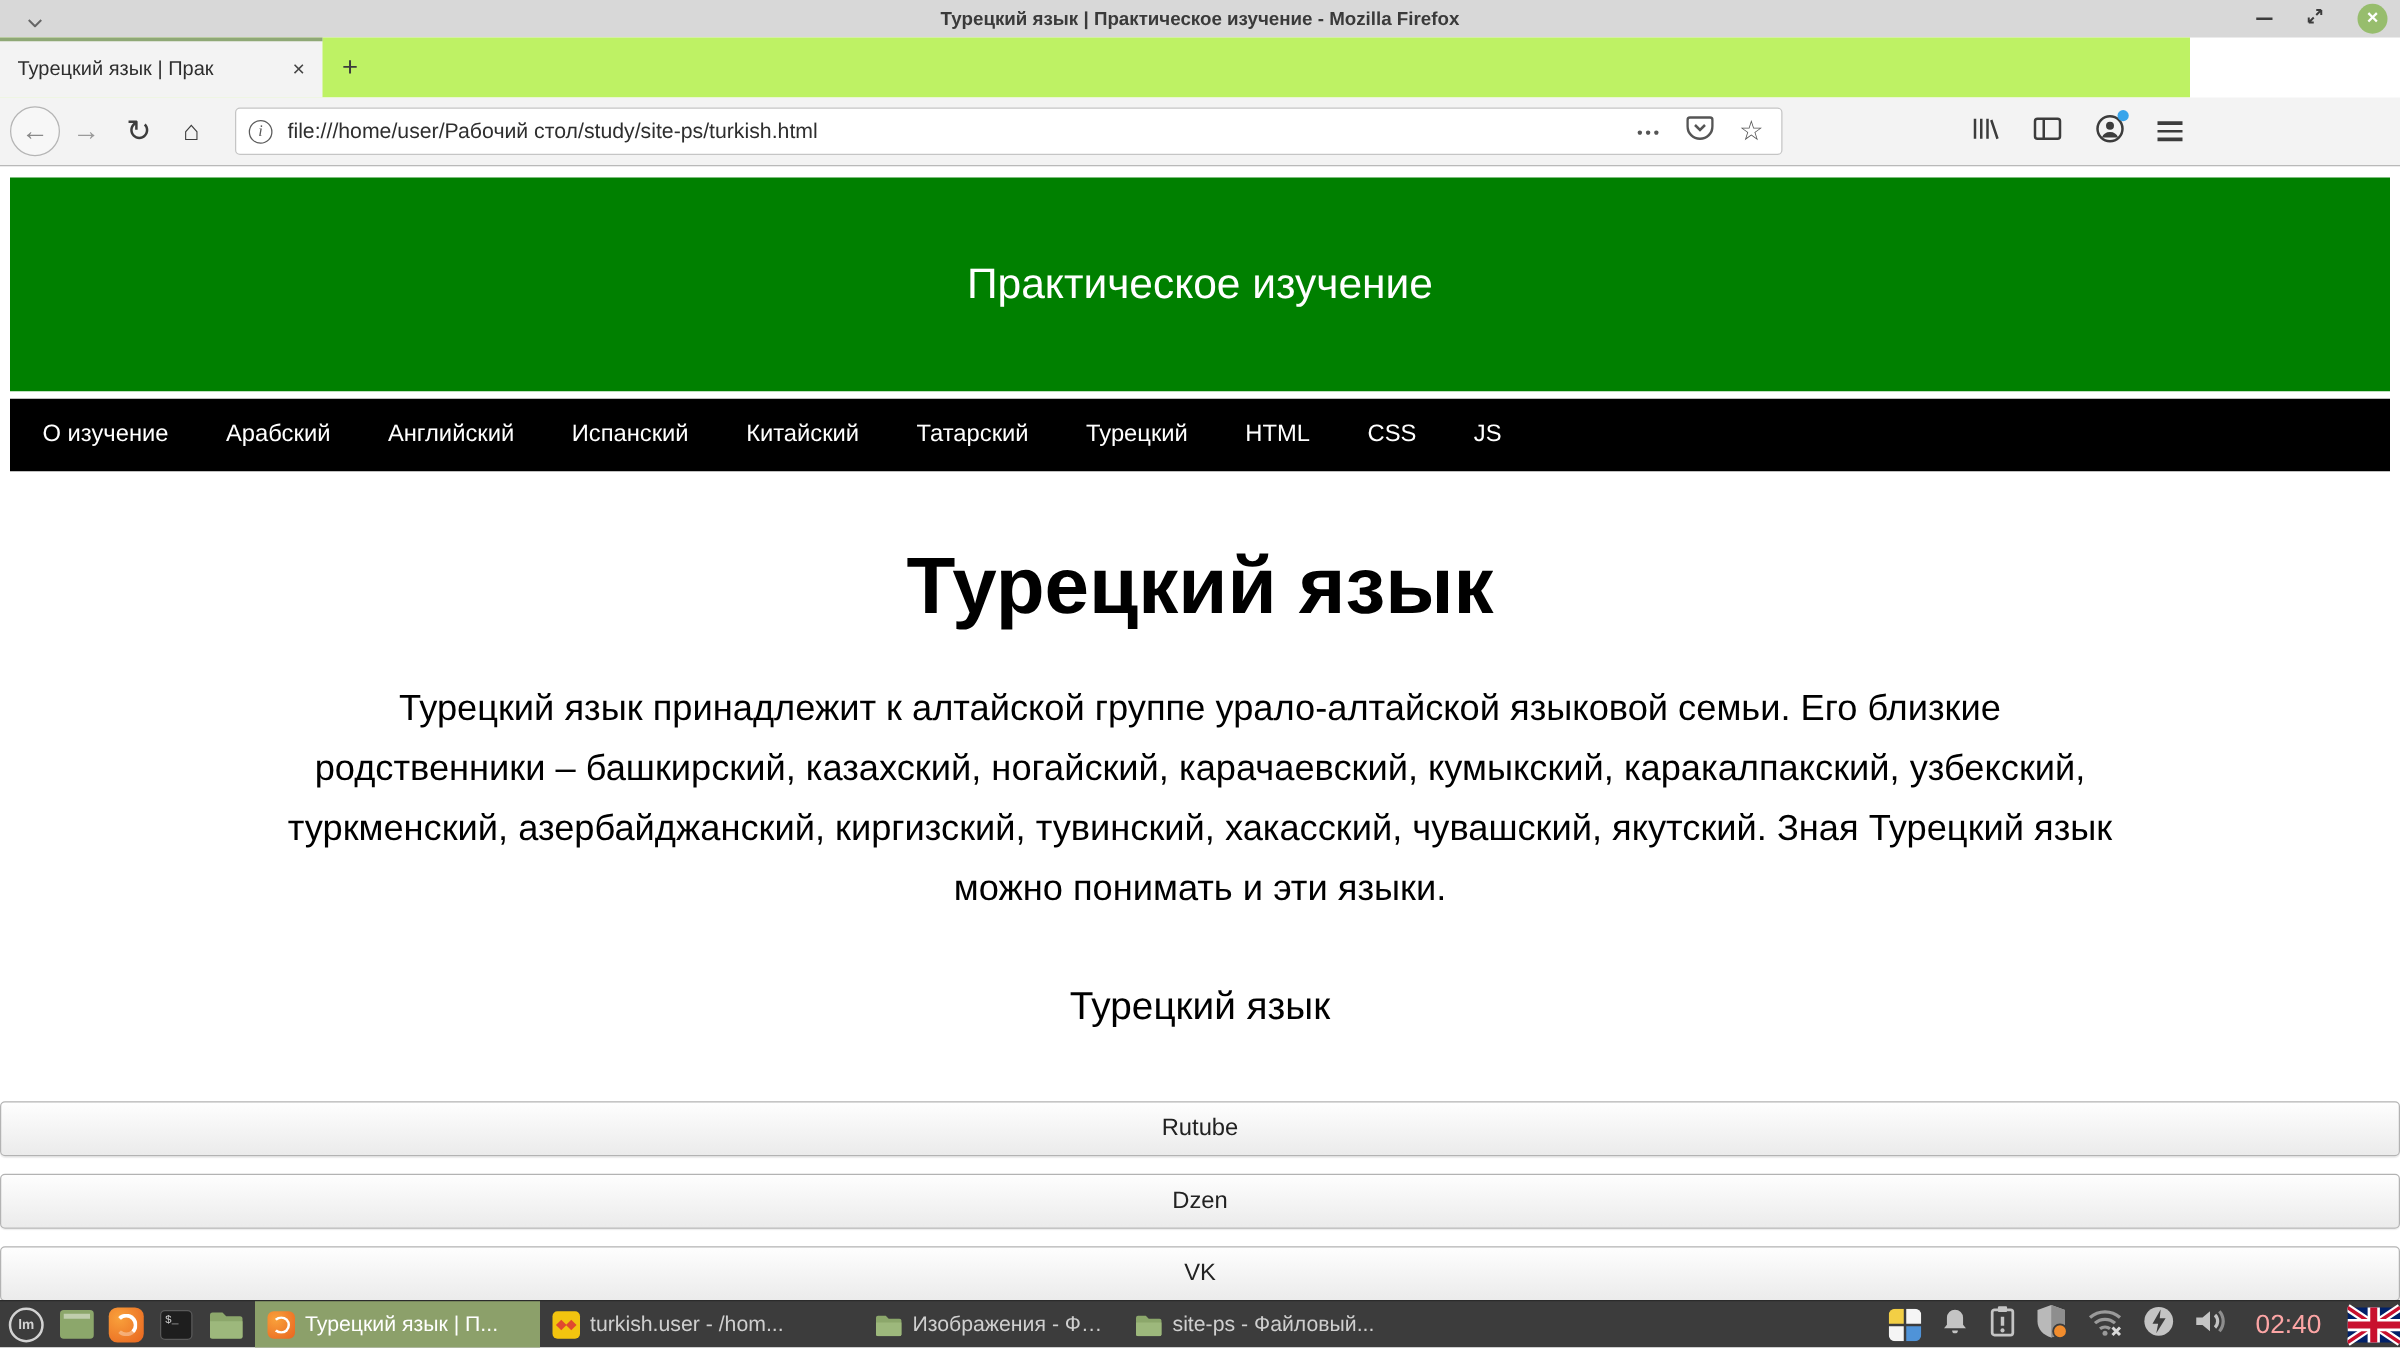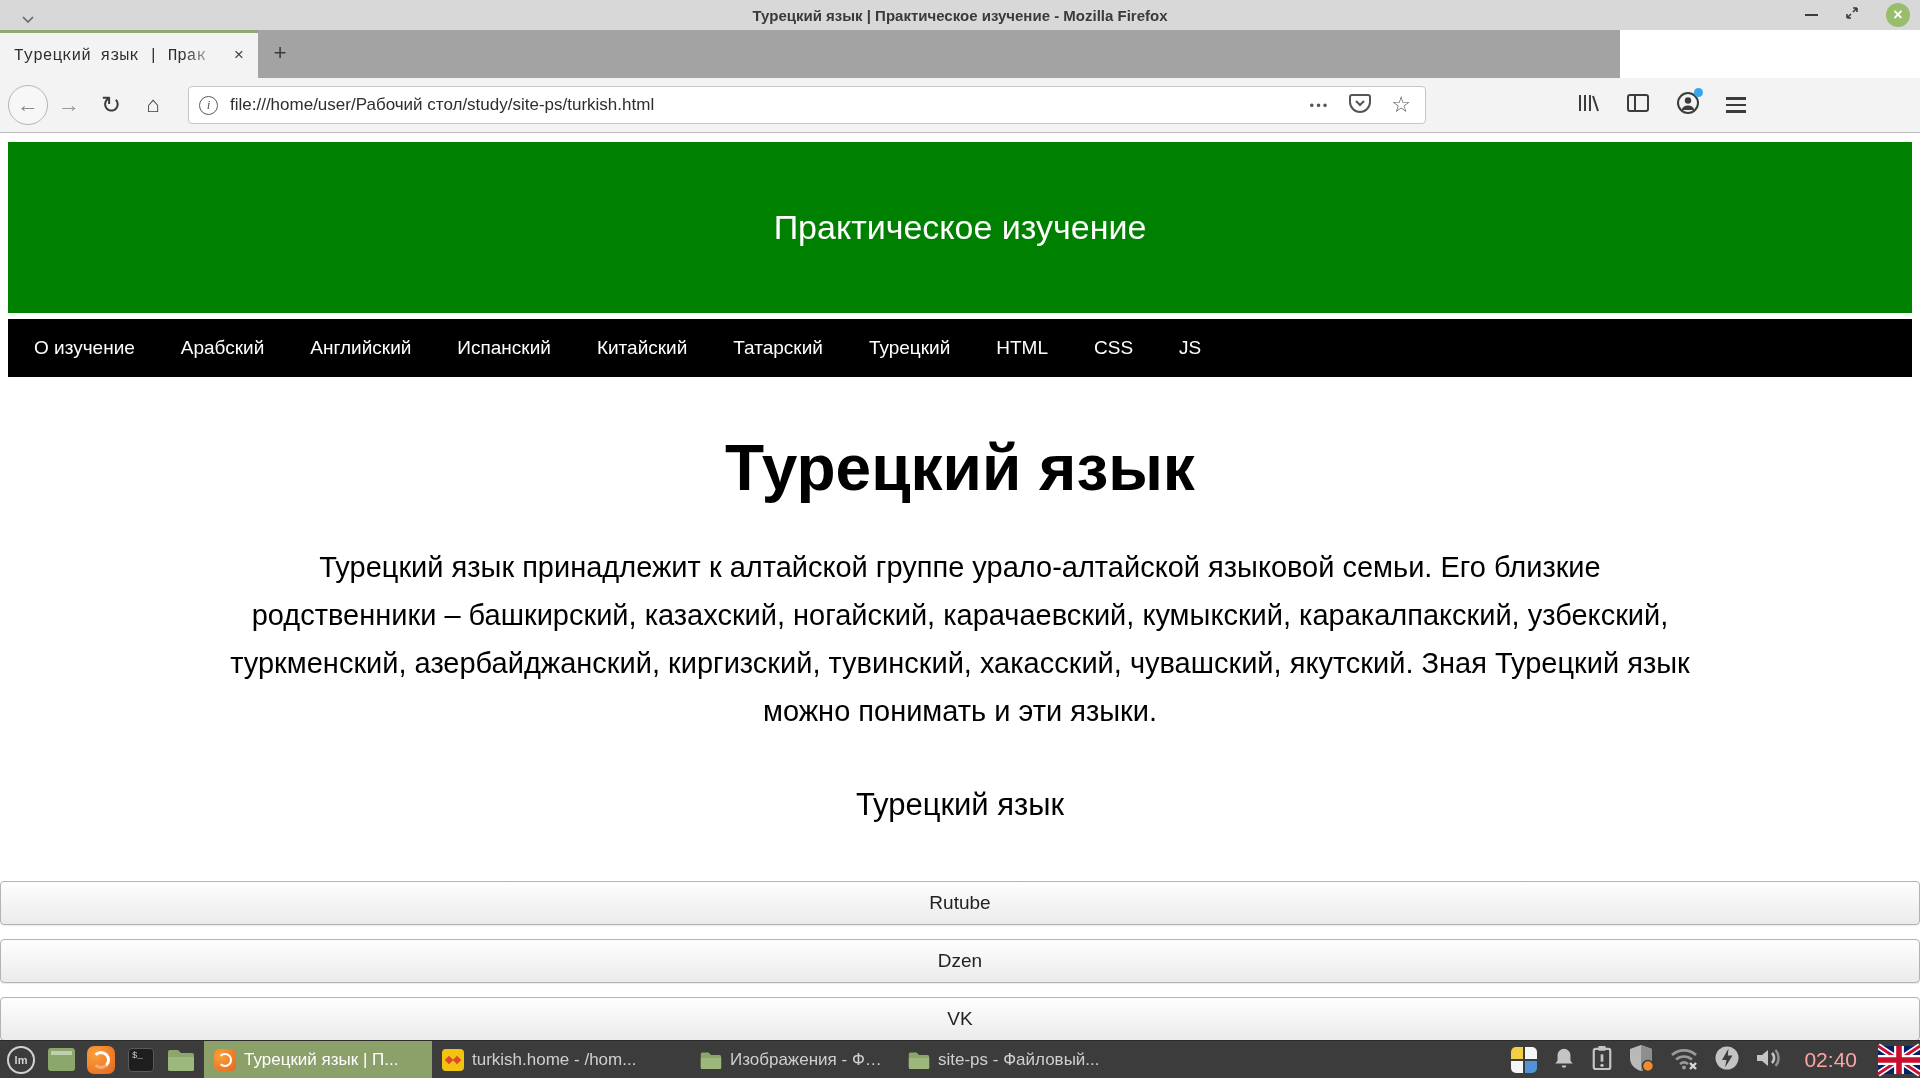--- a/index.html
+++ b/index.html
@@ -10,21 +10,21 @@
   .titlebar { position:absolute; top:0; left:0; width:1920px; height:30px; background:#d8d8d8;
               display:flex; align-items:center; }
   .title-chevron { position:absolute; left:22px; top:9px; }
   .window-title { flex:1; text-align:center; font-size:15px; color:#3a3a3a; font-weight:bold; }
   .win-controls { position:absolute; right:10px; top:0; height:30px; display:flex; align-items:center; gap:26px; }
   .wc-min { width:13px; height:2px; background:#3c3c3c; }
   .wc-close { width:24px; height:24px; border-radius:50%; background:#97bd6d; color:#fff;
               display:flex; align-items:center; justify-content:center; font-size:16px; font-weight:bold; }
 
   
-  .tabbar { position:absolute; top:30px; left:0; width:1620px; height:48px; background:#a3a3a3; display:flex;font-family:Liberation Mono, monospace; }
+  .tabbar { position:absolute; top:30px; left:0; width:1752px; height:48px; background:#bef264; display:flex; }
   .tab { width:258px; height:48px; background:#f3f3f3; border-top:3px solid #8fa876;
          display:flex; align-items:center; padding:0 10px 0 14px; position:relative; }
   .tab-label { flex:1; font-size:16px; color:#2e2e2e; white-space:nowrap; overflow:hidden;
                -webkit-mask-image:linear-gradient(90deg,#000 78%,transparent 98%);
                mask-image:linear-gradient(90deg,#000 78%,transparent 98%); }
   .tab-close { font-size:17px; color:#444; padding:0 4px; }
   .newtab { width:44px; height:48px; display:flex; align-items:center; justify-content:center;
             font-size:22px; color:#3c3c3c; }
 
   
@@ -237,21 +237,21 @@
       </span>
     </div>
 
     <div class="tasks">
       <div class="task active" style="width:228px">
         <span class="task-ff"></span>
         <span class="tlabel">Турецкий язык | П...</span>
       </div>
       <div class="task" style="width:258px">
         <span class="xed-ic"></span>
-        <span class="tlabel">turkish.home - /hom...</span>
+        <span class="tlabel">turkish.user - /hom...</span>
       </div>
       <div class="task" style="width:208px">
         <svg width="22" height="18" viewBox="0 0 28 23">
             <path d="M1 4a2 2 0 0 1 2-2h8l3 3h11a2 2 0 0 1 2 2v14a2 2 0 0 1-2 2H3a2 2 0 0 1-2-2z" fill="#8ca76b"></path>
             <path d="M1 9h26v12a2 2 0 0 1-2 2H3a2 2 0 0 1-2-2z" fill="#9db87c"></path>
           </svg>
         <span class="tlabel">Изображения - Фа...</span>
       </div>
       <div class="task" style="width:212px">
         <svg width="22" height="18" viewBox="0 0 28 23">

